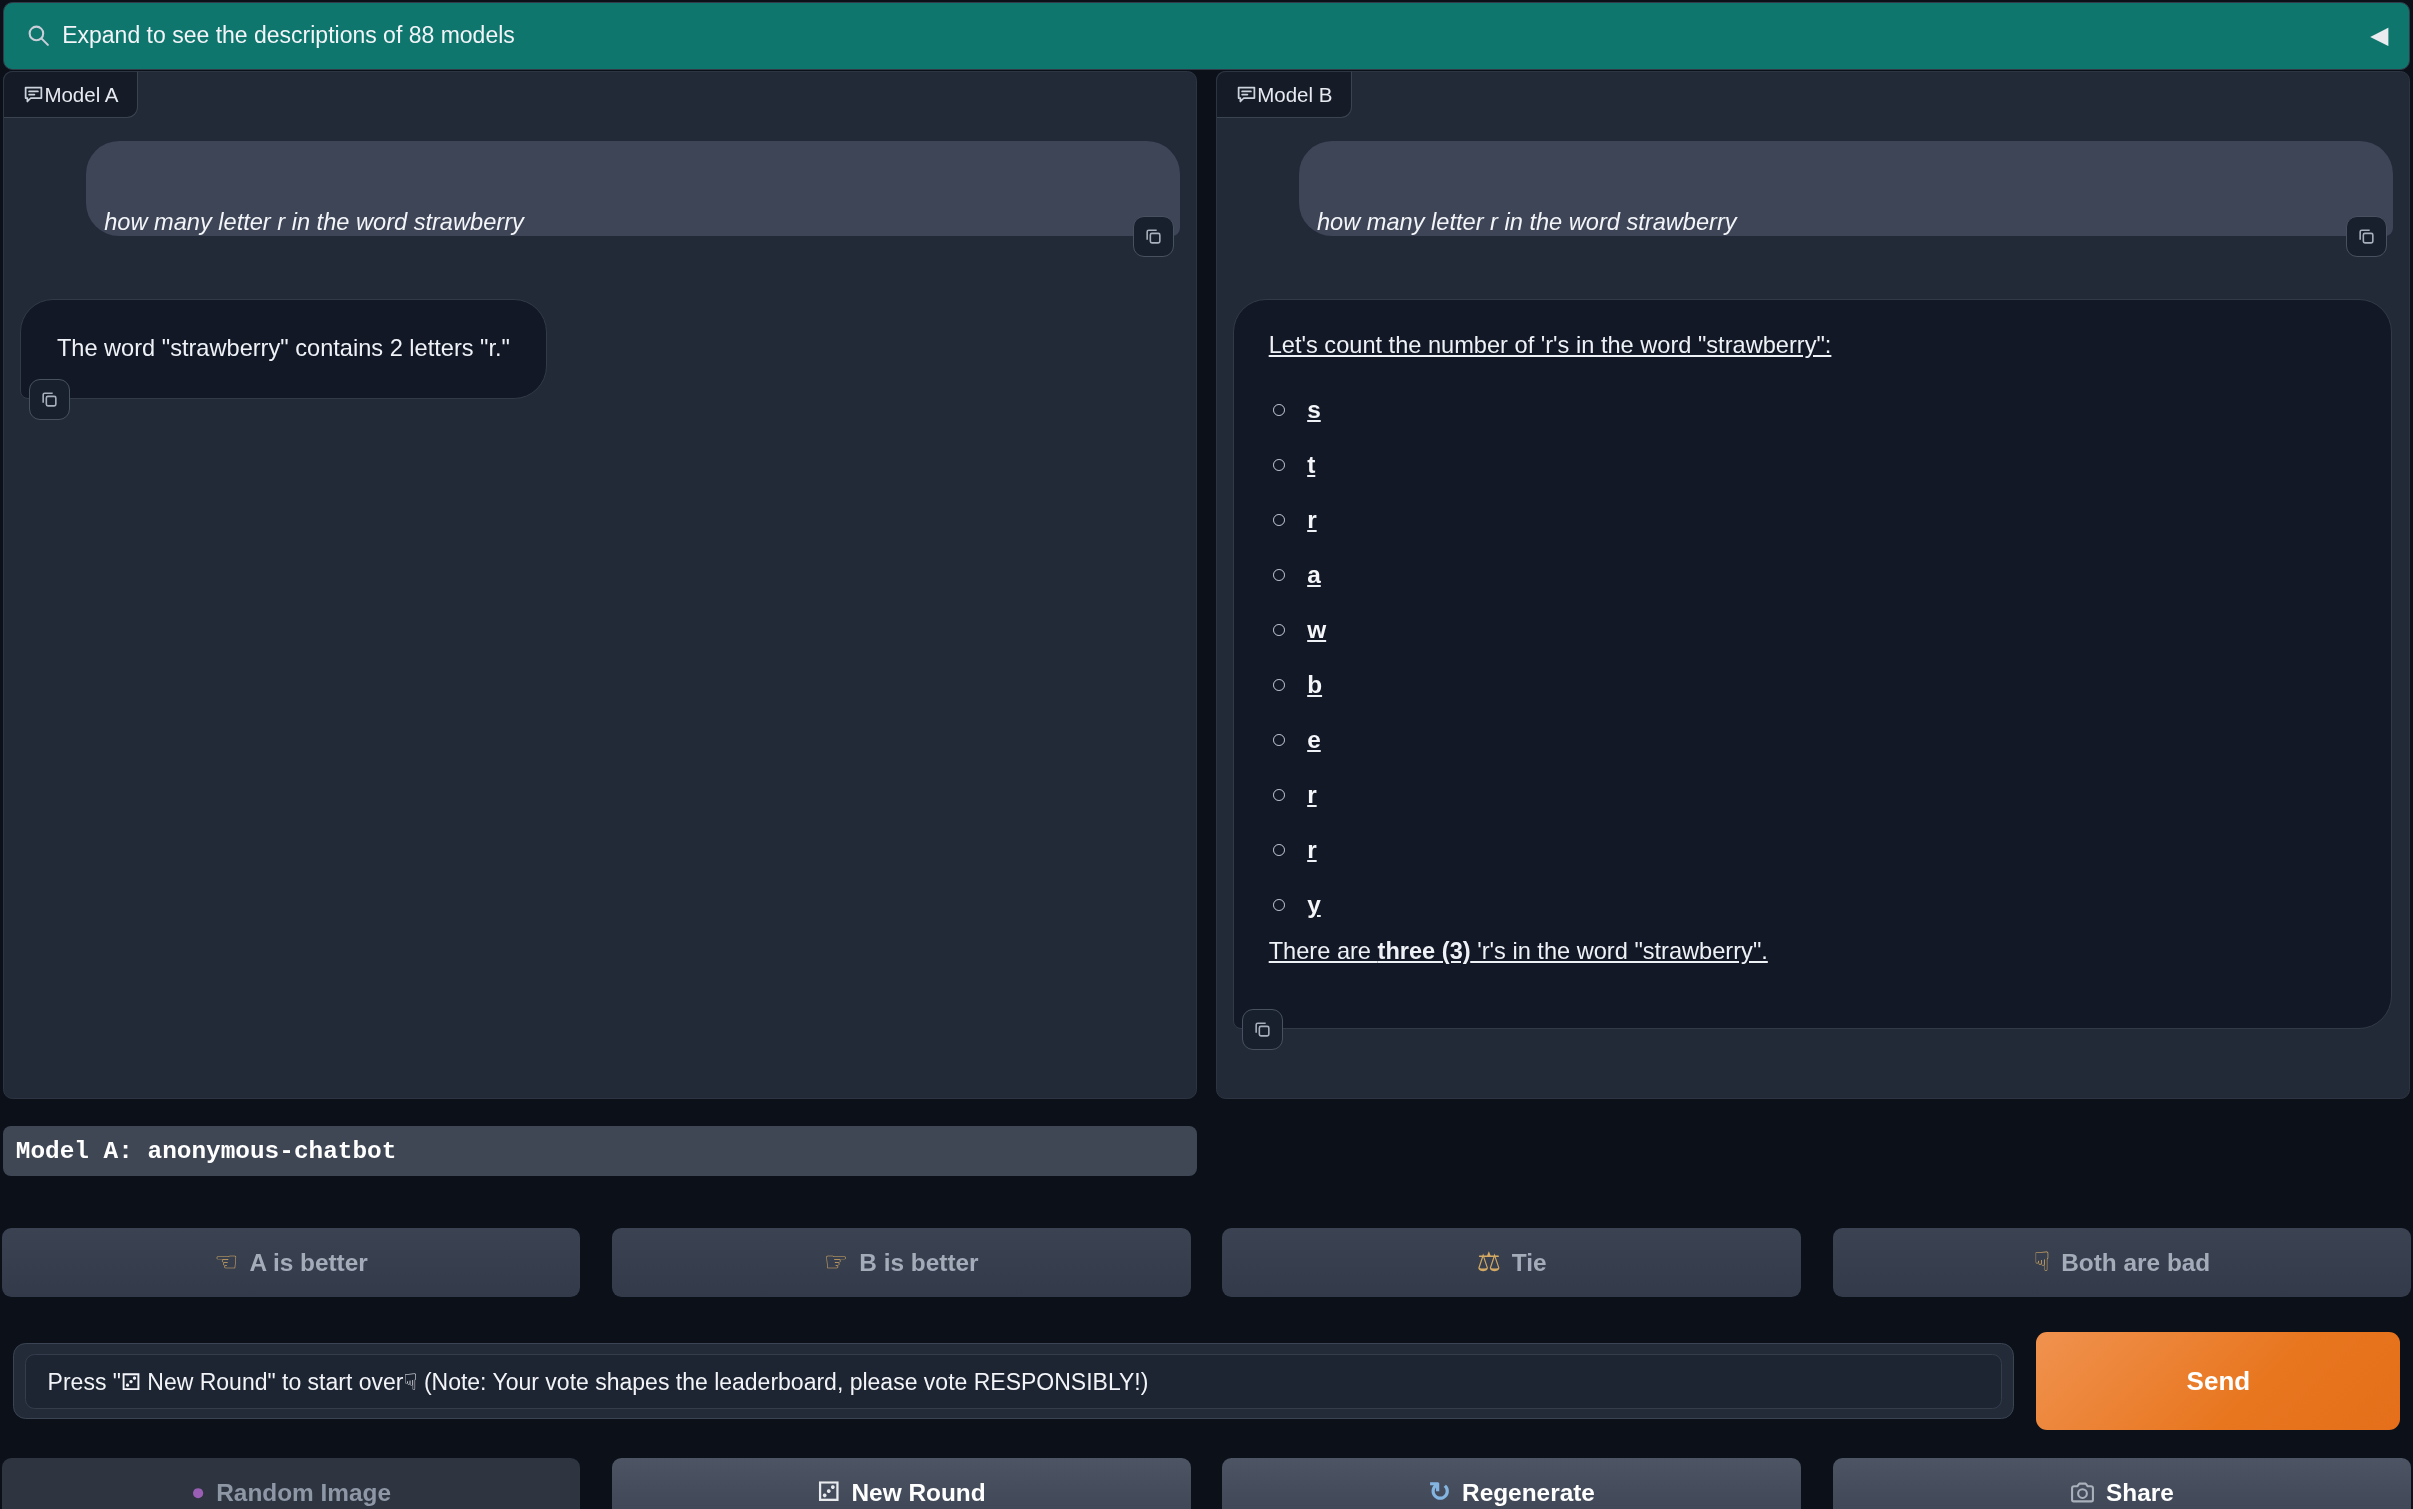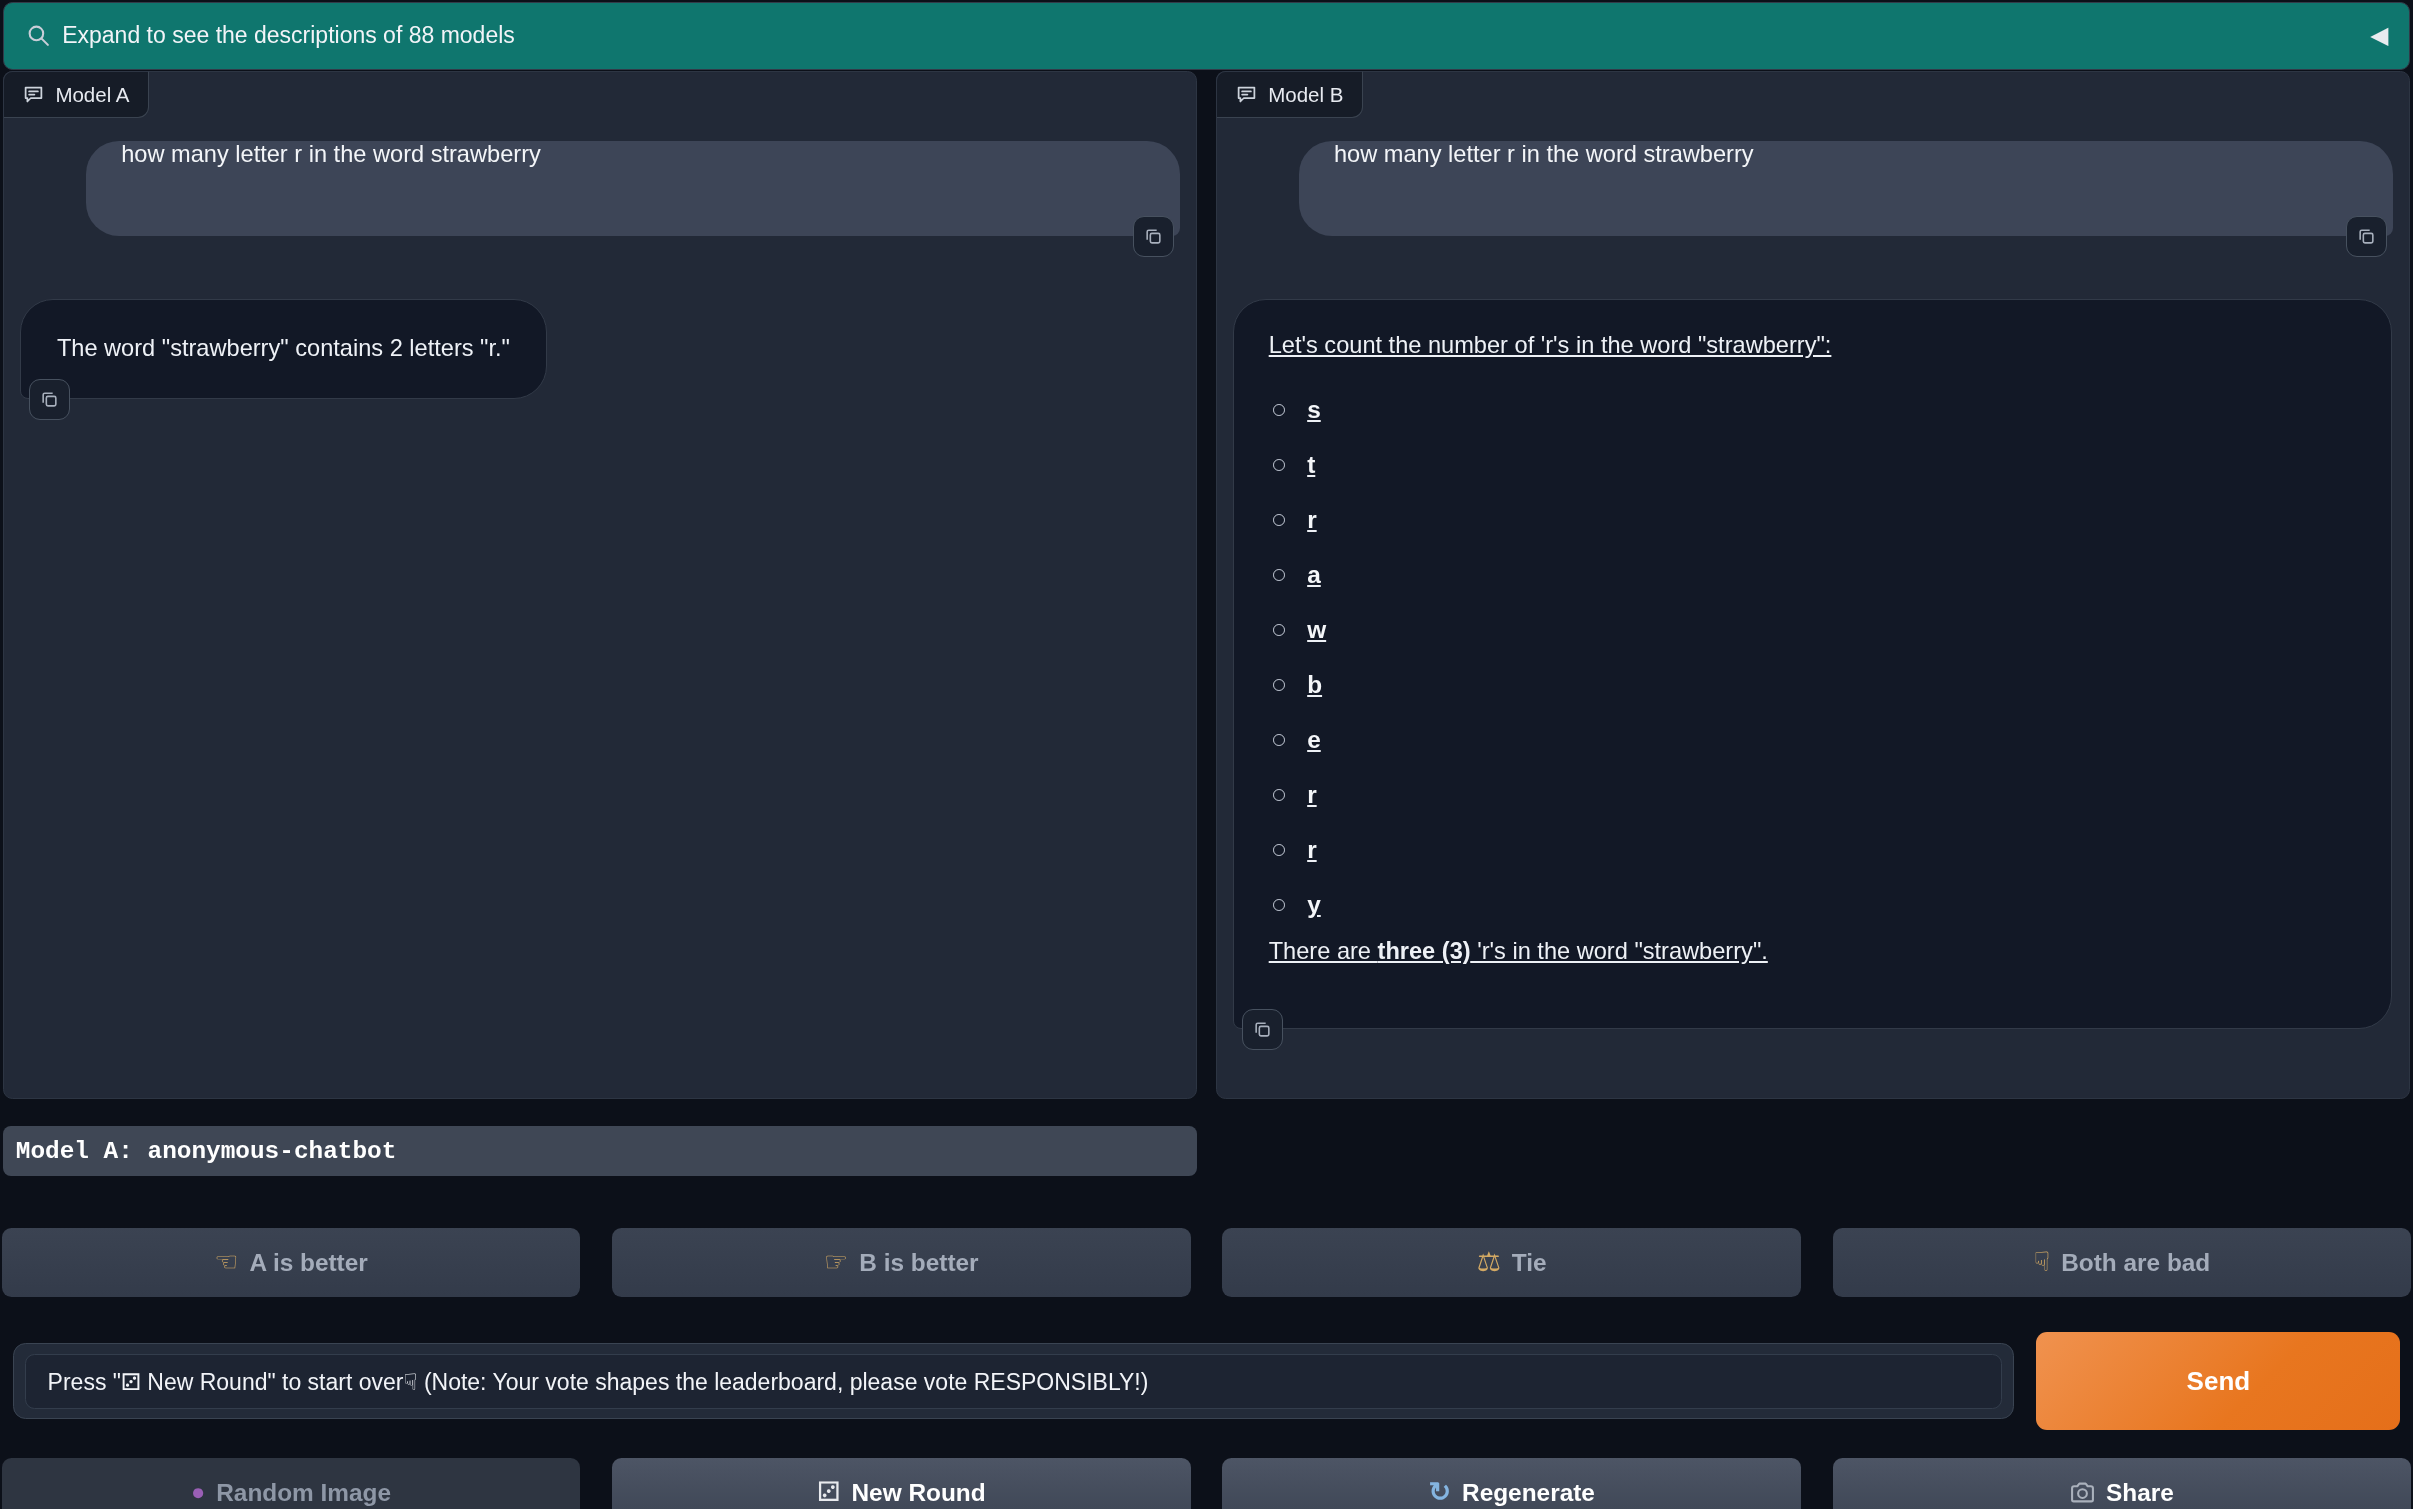--- a/index.html
+++ b/index.html
@@ -16,32 +16,32 @@
   .accordion .mag { width:25px; height:25px; color:#c9ced8; flex:0 0 auto; }
   .accordion .acc-label { color:#f2f4f8; font-size:23px; margin-left:11px; }
   .accordion .collapse { position:absolute; right:20.5px; top:50%; transform:translateY(-50%);
     color:#e9ebef; font-size:23.6px; line-height:1; background:none; border:none; cursor:pointer; }
 
   
   .panels { display:grid; grid-template-columns:1fr 1fr; gap:19px; margin:1.6px 3.2px 0; height:1028px; }
   .panel { background:#222937; border:0.8px solid #2d3543; border-radius:9.5px; position:relative; }
   .tab {
     position:absolute; top:-0.8px; left:-0.8px; height:47px; display:flex; align-items:center;
-    gap:11px; padding:0 19px; background:#161c27;
+    gap:0; padding:0 19px; background:#161c27;
     border:0.8px solid #3a4350; border-top-color:#2d3543; border-left-color:#2d3543;
     border-radius:9.5px 0 11px 0;
   }
   .tab .chat-ic { width:21px; height:21px; color:#cdd3dc; }
   .tab .tab-label { color:#e7eaf0; font-size:20.5px; }
 
   .panel-body { padding:69px 11px 0 11px; }
 
   .msg-user { position:relative; margin-left:71px; margin-right:4.7px; height:95px;
     background:#3d4557; border-radius:33px 33px 7.9px 33px;
-    display:flex; align-items:flex-start; padding:0 35px; }
+    display:flex; align-items:flex-end; padding:0 18px;font-style:italic; }
   .msg-user .msg-text { color:#f3f5f8; font-size:23.6px; }
 
   .copy-btn {
     position:absolute; width:41px; height:41px; background:#19202d;
     border:1.6px solid #47515f; border-radius:11px; cursor:pointer;
     display:flex; align-items:center; justify-content:center; color:#a8b0bd;
   }
   .copy-btn svg { width:19px; height:19px; }
   .copy-user { right:6.3px; bottom:-20.5px; }
   .copy-bot  { left:7.9px; bottom:-22px; }

